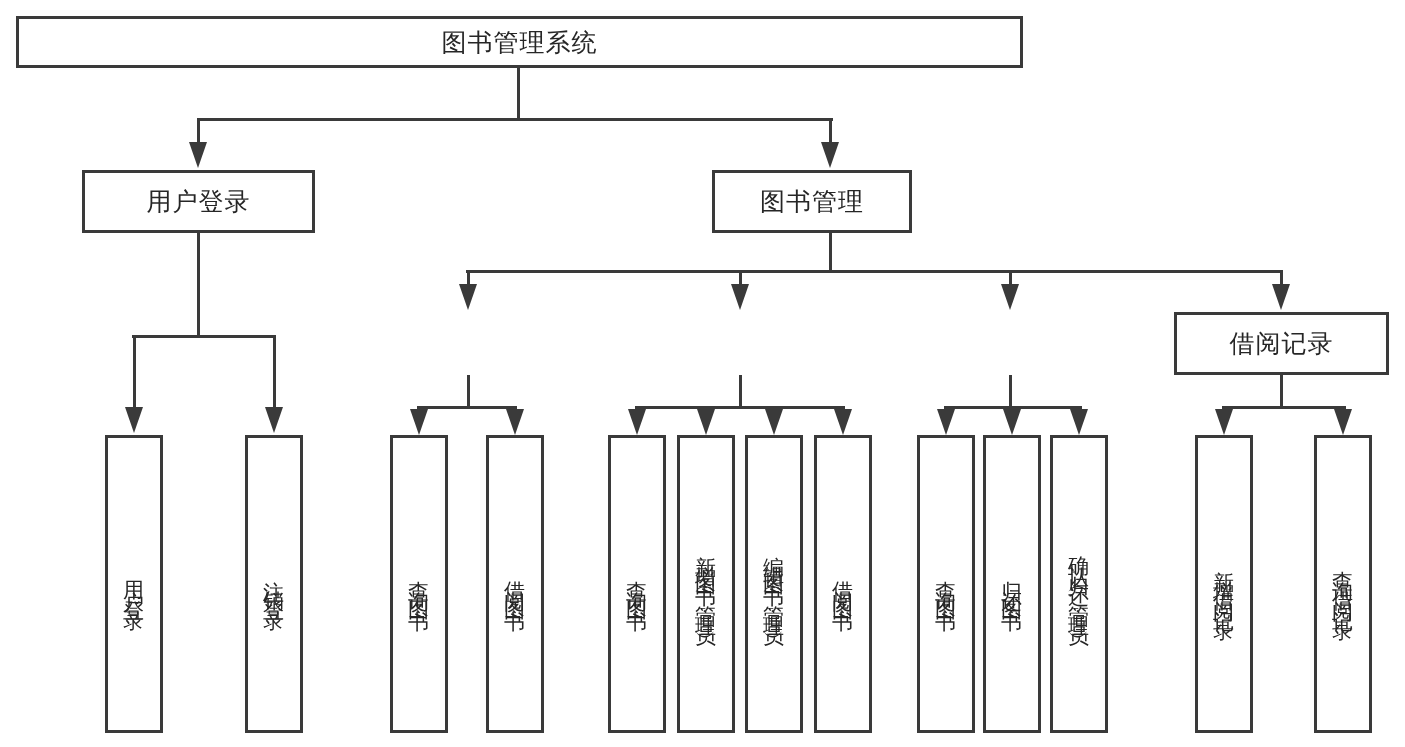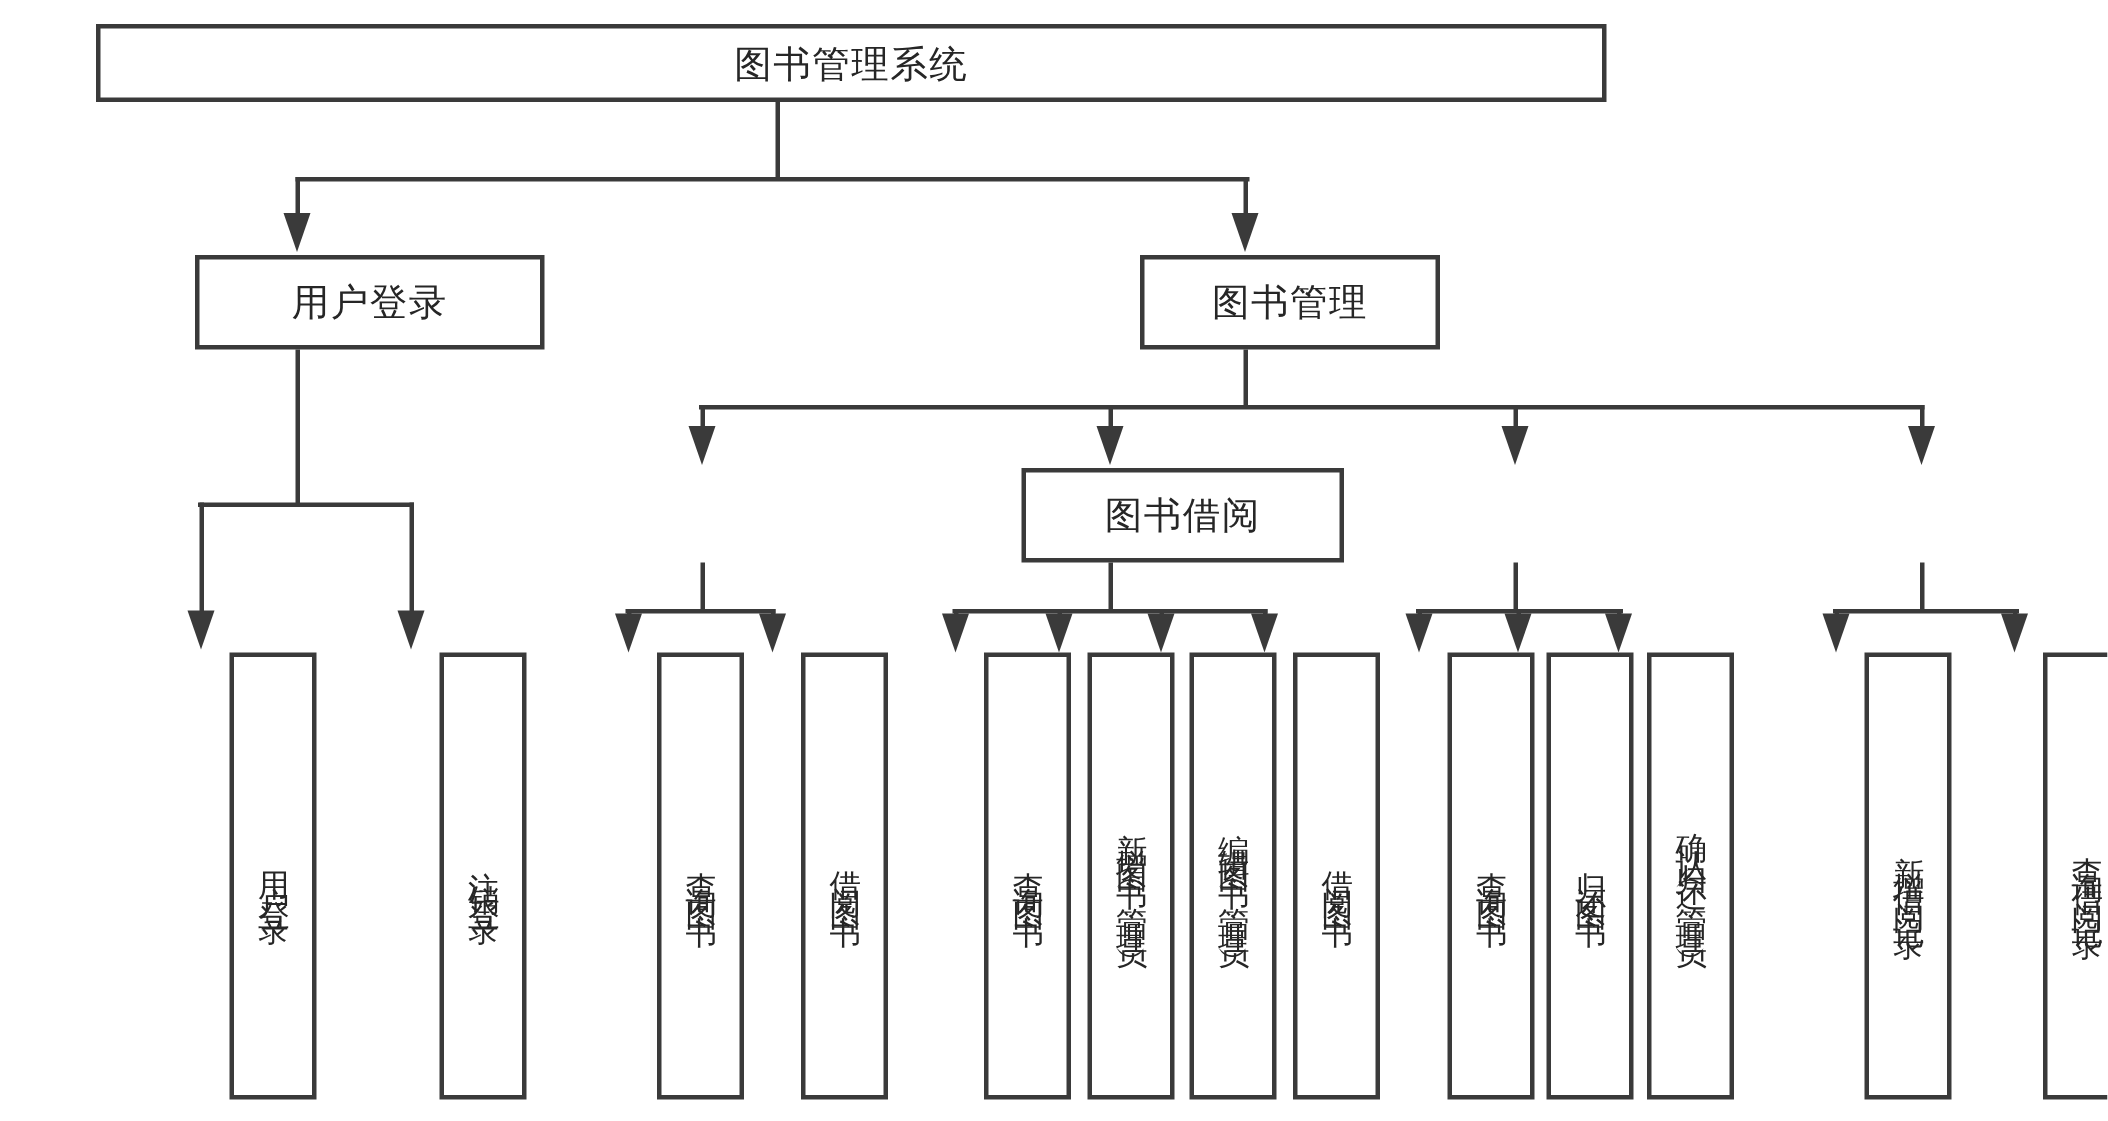--- a/index.html
+++ b/index.html
@@ -4,21 +4,21 @@
 <style>
   html,body { margin:0; padding:0; background:#ffffff; }
   .stage {
     position:relative; width:1405px; height:747px; background:#ffffff;
     font-family:"Liberation Sans", sans-serif; overflow:hidden;
     --line:#3a3a3a; --text:#262626; --fill:#ffffff; --wm:#b5bac2;
   }
   .box {
     position:absolute; box-sizing:border-box;
     border:3px solid var(--line); background:var(--fill);
-    display:flex; align-items:center; justify-content:center;margin-left:48px;
+    display:flex; align-items:center; justify-content:center;
   }
   .hlabel { font-size:25px; color:var(--text); letter-spacing:1px; white-space:nowrap; }
   .vtext {
     writing-mode:vertical-rl; text-orientation:mixed;
     font-size:21px; letter-spacing:10px; color:var(--text); line-height:1;
   }
   .vline { position:absolute; width:3px; background:var(--line); }
   .hline { position:absolute; height:3px; background:var(--line); }
   .arrow {
     position:absolute; width:0; height:0;
@@ -61,22 +61,22 @@
   <div class="hline" style="left:466px;top:270px;width:817px"></div>
   <div class="vline" style="left:467px;top:270px;height:16px"></div>
   <div class="arrow" style="left:459px;top:284px"></div>
   <div class="vline" style="left:739px;top:270px;height:16px"></div>
   <div class="arrow" style="left:731px;top:284px"></div>
   <div class="vline" style="left:1009px;top:270px;height:16px"></div>
   <div class="arrow" style="left:1001px;top:284px"></div>
   <div class="vline" style="left:1280px;top:270px;height:16px"></div>
   <div class="arrow" style="left:1272px;top:284px"></div>
 
-  <div class="box" style="left:633px;top:312px;width:215px;height:63px">
-    <span class="hlabel">图书借阅</span>
+  <div class="box" style="left:1174px;top:312px;width:215px;height:63px">
+    <span class="hlabel">借阅记录</span>
   </div>
 
   <div class="vline" style="left:467px;top:375px;height:33px"></div>
   <div class="hline" style="left:417px;top:406px;width:100px"></div>
   <div class="vline" style="left:418px;top:406px;height:6px"></div>
   <div class="arrow" style="left:410px;top:409px"></div>
   <div class="vline" style="left:514px;top:406px;height:6px"></div>
   <div class="arrow" style="left:506px;top:409px"></div>
 
   <div class="vline" style="left:739px;top:375px;height:33px"></div>

